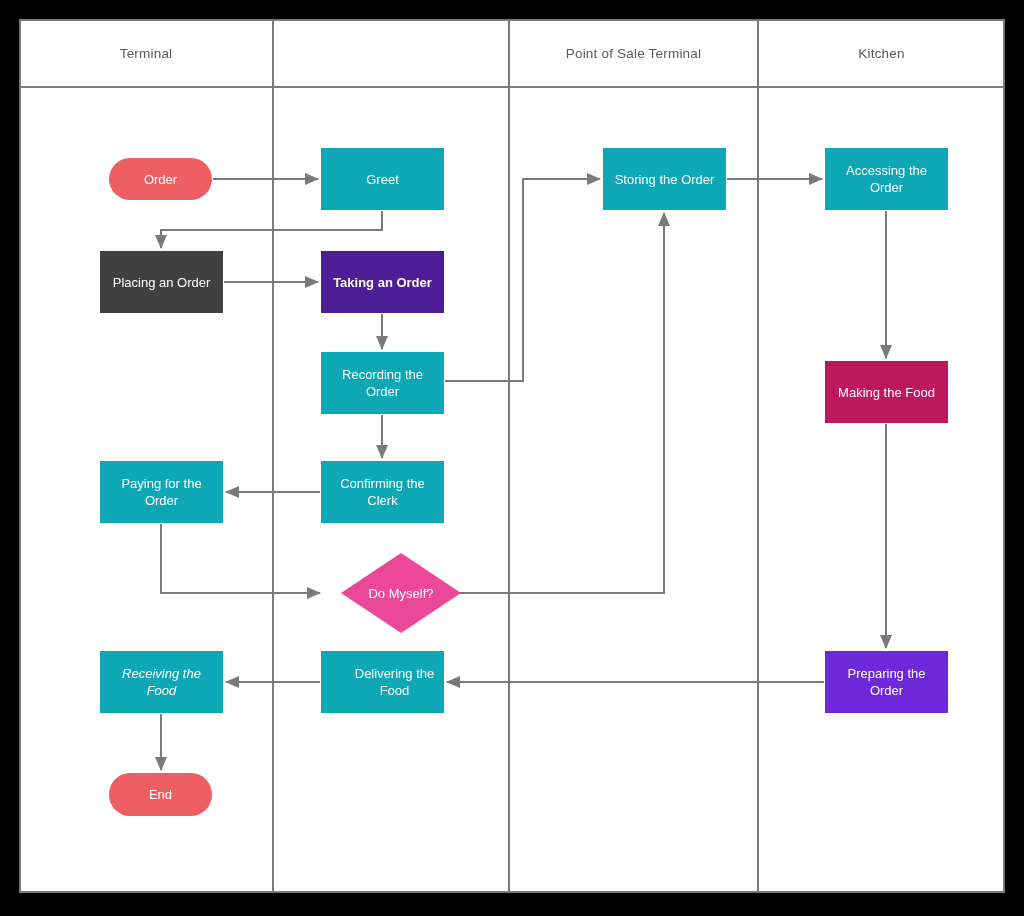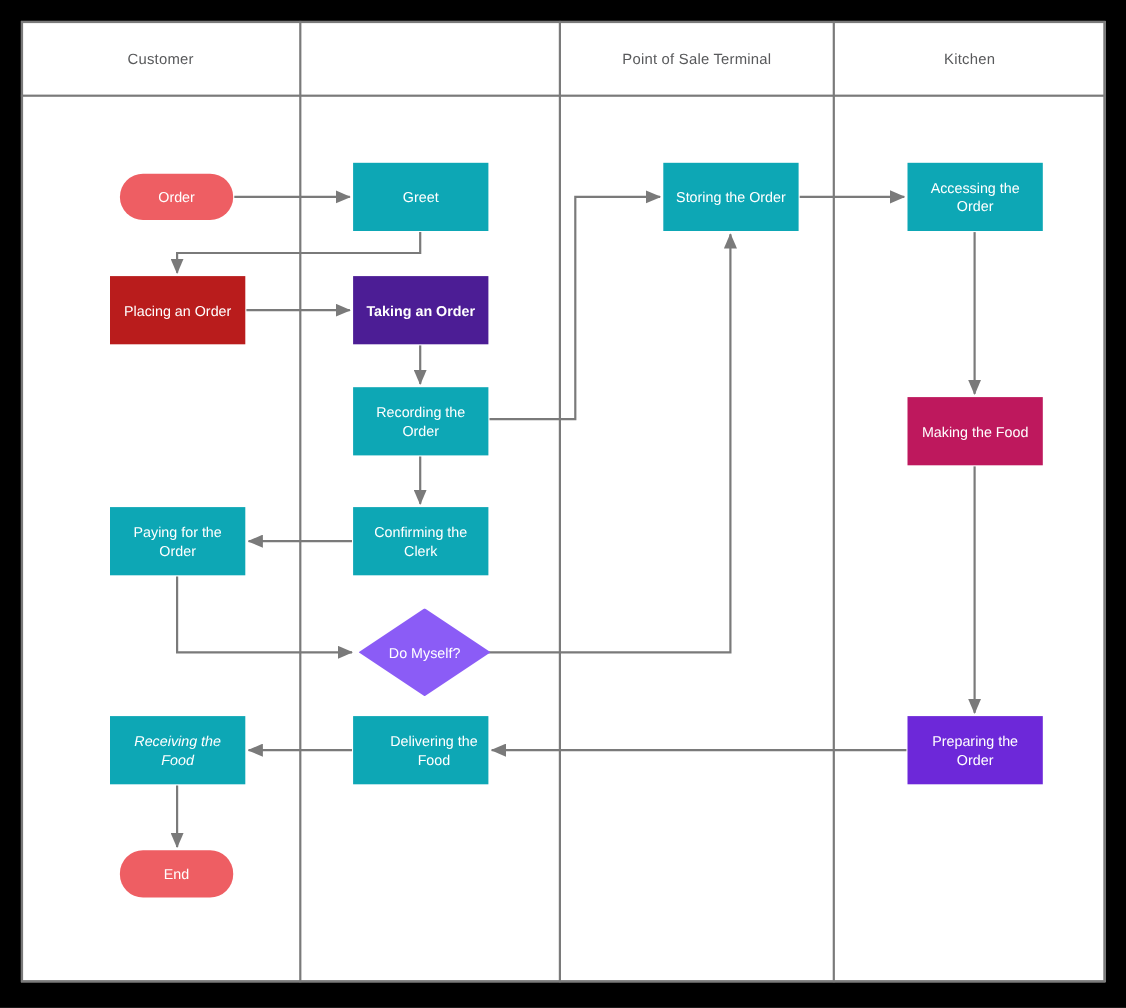--- a/index.html
+++ b/index.html
@@ -59,21 +59,21 @@
     clip-path:polygon(50% 0,100% 50%,50% 100%,0 50%);
   }
 </style>
 </head>
 <body>
 
 <div class="stage">
   <div class="frame"></div>
 
   <div class="lane-header" style="left: 19px; width: 254px;">
-    <span>Customer</span>
+    <span>Terminal</span>
   </div>
   <div class="lane-header" style="left: 509px; width: 249px;">
     <span>Point of Sale Terminal</span>
   </div>
   <div class="lane-header" style="left: 758px; width: 247px;">
     <span>Kitchen</span>
   </div>
 
   <div class="header-line"></div>
   <div id="divider-layer">
@@ -111,39 +111,39 @@
       </div>
       <div class="node process" style="left: 321px; top: 148px; width: 123px; height: 62px; background: rgb(13, 167, 181);">
         <span>Greet</span>
       </div>
       <div class="node process" style="left: 603px; top: 148px; width: 123px; height: 62px; background: rgb(13, 167, 181);">
         <span>Storing the Order</span>
       </div>
       <div class="node process" style="left: 825px; top: 148px; width: 123px; height: 62px; background: rgb(13, 167, 181);">
         <span>Accessing the Order</span>
       </div>
-      <div class="node process" style="left: 100px; top: 251px; width: 123px; height: 62px; background: #b91c1c; align-items: center;">
+      <div class="node process" style="left: 100px; top: 251px; width: 123px; height: 62px; background: #404040; align-items: center;">
         <span>Placing an Order</span>
       </div>
       <div class="node process" style="left: 321px; top: 251px; width: 123px; height: 62px; background: #4c1d95; font-weight: bold;">
         <span>Taking an Order</span>
       </div>
       <div class="node process" style="left: 321px; top: 352px; width: 123px; height: 62px; background: rgb(13, 167, 181);">
         <span>Recording the Order</span>
       </div>
       <div class="node process" style="left: 825px; top: 361px; width: 123px; height: 62px; background: #be185d;">
         <span>Making the Food</span>
       </div>
       <div class="node process" style="left: 100px; top: 461px; width: 123px; height: 62px; background: rgb(13, 167, 181);">
         <span>Paying for the Order</span>
       </div>
       <div class="node process" style="left: 321px; top: 461px; width: 123px; height: 62px; background: rgb(13, 167, 181);">
         <span>Confirming the Clerk</span>
       </div>
-      <div class="node decision" style="left: 326px; top: 553px; width: 120px; height: 80px; background: #8b5cf6; text-align: right;">
+      <div class="node decision" style="left: 341px; top: 553px; width: 120px; height: 80px; background: #ec4899; text-align: right;">
         <span>Do Myself?</span>
       </div>
       <div class="node process" style="left: 100px; top: 651px; width: 123px; height: 62px; background: rgb(13, 167, 181); font-style: italic;">
         <span>Receiving the Food</span>
       </div>
       <div class="node process" style="left: 321px; top: 651px; width: 123px; height: 62px; background: rgb(13, 167, 181); padding-left: 24px;">
         <span>Delivering the Food</span>
       </div>
       <div class="node process" style="left: 825px; top: 651px; width: 123px; height: 62px; background: #6d28d9;">
         <span>Preparing the Order</span>

